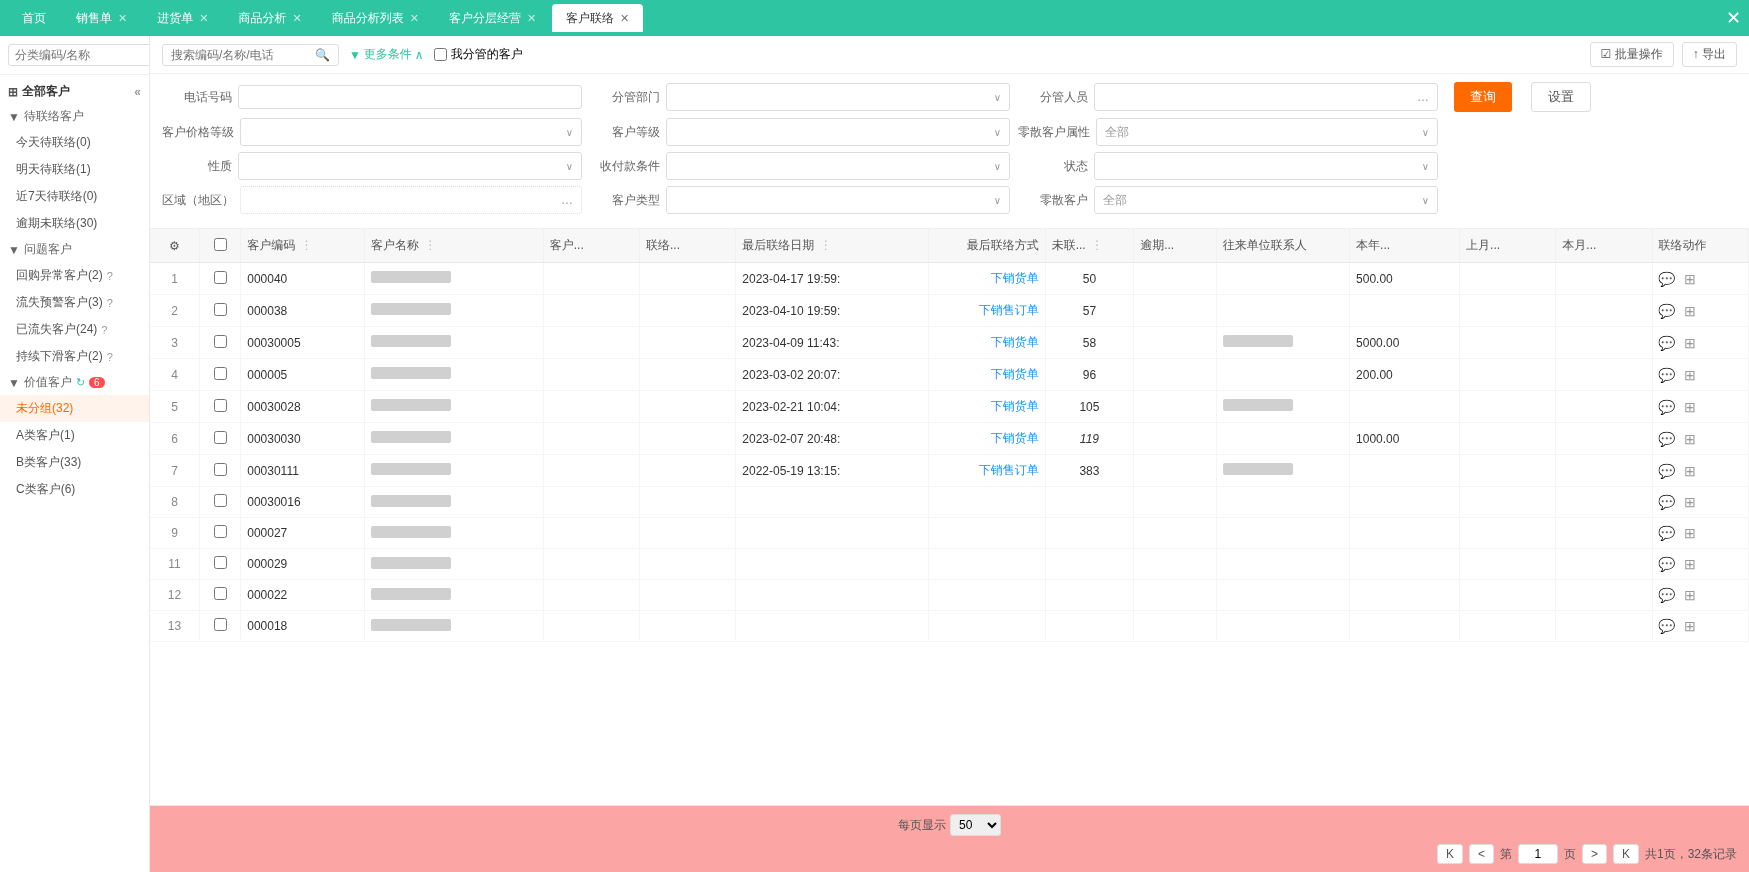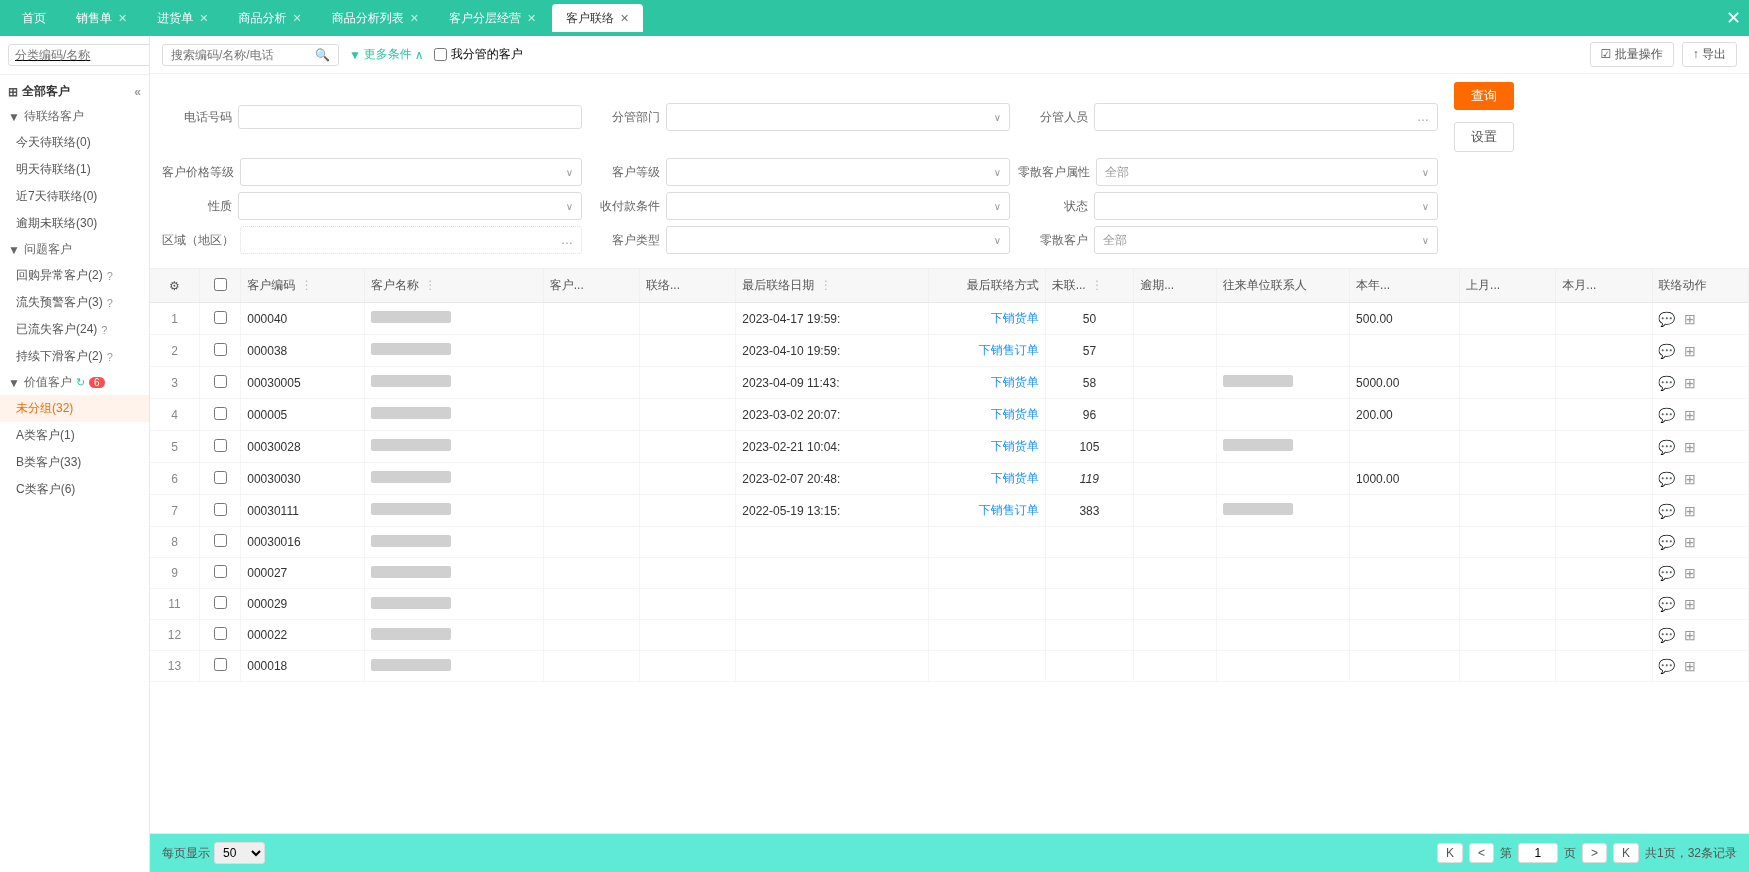--- a/index.html
+++ b/index.html
@@ -24,21 +24,20 @@
     .main-layout { display: flex; height: calc(872px - 36px); }
 
     
     .sidebar {
       width: 150px; background: #fff; border-right: 1px solid #e8e8e8;
       display: flex; flex-direction: column; overflow-y: auto;
     }
     .sidebar-search {
       padding: 8px; display: flex; align-items: center; gap: 4px;
       border-bottom: 1px solid #f0f0f0;
-      text-decoration: underline;
     }
     .sidebar-search input {
       flex: 1; border: 1px solid #ddd; border-radius: 3px; padding: 3px 6px;
       font-size: 12px; outline: none;
     }
     .sidebar-group-header {
       display: flex; align-items: center; padding: 8px 8px 4px;
       font-weight: bold; color: #333; gap: 4px; cursor: pointer;
     }
     .sidebar-group-header .grid-icon { color: #555; }
@@ -86,21 +85,21 @@
     }
     .filter-select {
       flex: 1; border: 1px solid #ddd; border-radius: 3px; padding: 4px 8px;
       font-size: 12px; outline: none; background: #fff; display: flex;
       align-items: center; justify-content: space-between; cursor: pointer;
       min-height: 28px;
     }
     .filter-select-text { color: #999; }
     .chevron-down { font-size: 10px; color: #999; }
     .filter-dotted { border: 1px dotted #ddd; border-radius: 3px; padding: 4px 8px; flex: 1; min-height: 28px; }
-    .filter-buttons { display: flex; flex-direction: column; gap: 12px; margin-left: 8px; }
+    .filter-buttons { display: flex; flex-direction: row; gap: 19px; margin-left: 8px; }
     .btn-query {
       background: #ff6a00; color: #fff; border: none; padding: 5px 16px;
       border-radius: 3px; cursor: pointer; font-size: 13px;
     }
     .btn-reset {
       background: #fff; color: #555; border: 1px solid #ddd; padding: 5px 16px;
       border-radius: 3px; cursor: pointer; font-size: 13px;
     }
 
     
@@ -132,23 +131,23 @@
     .col-thismonth { width: 70px; }
     .col-action { width: 70px; }
     .link-text { color: #1890ff; cursor: pointer; text-decoration: none; }
     .action-icons { display: flex; gap: 8px; align-items: center; }
     .action-icon { cursor: pointer; color: #999; font-size: 14px; }
     th.sortable { cursor: pointer; }
     th .sort-dot { color: #bbb; margin-left: 2px; }
 
     
     .table-footer {
-      background: #5eead4; border-top: 1px solid #e8e8e8;
-      padding: 8px 12px; display: flex; align-items: center; gap: 16px;
-      font-size: 12px; color: #555;
+      background: #fca5a5; border-top: 1px solid #e8e8e8;
+      padding: 8px 12px; display: flex; align-items: center; gap: 8px;
+      font-size: 12px; color: #555; flex-direction: column;
     }
     .footer-left { display: flex; align-items: center; gap: 4px; }
     .footer-right { margin-left: auto; display: flex; align-items: center; gap: 6px; }
     .page-btn {
       border: 1px solid #ddd; background: #fff; padding: 2px 8px;
       border-radius: 3px; cursor: pointer; color: #555;
     }
     .page-input {
       border: 1px solid #ddd; border-radius: 3px; padding: 2px 6px;
       width: 40px; text-align: center; outline: none;

